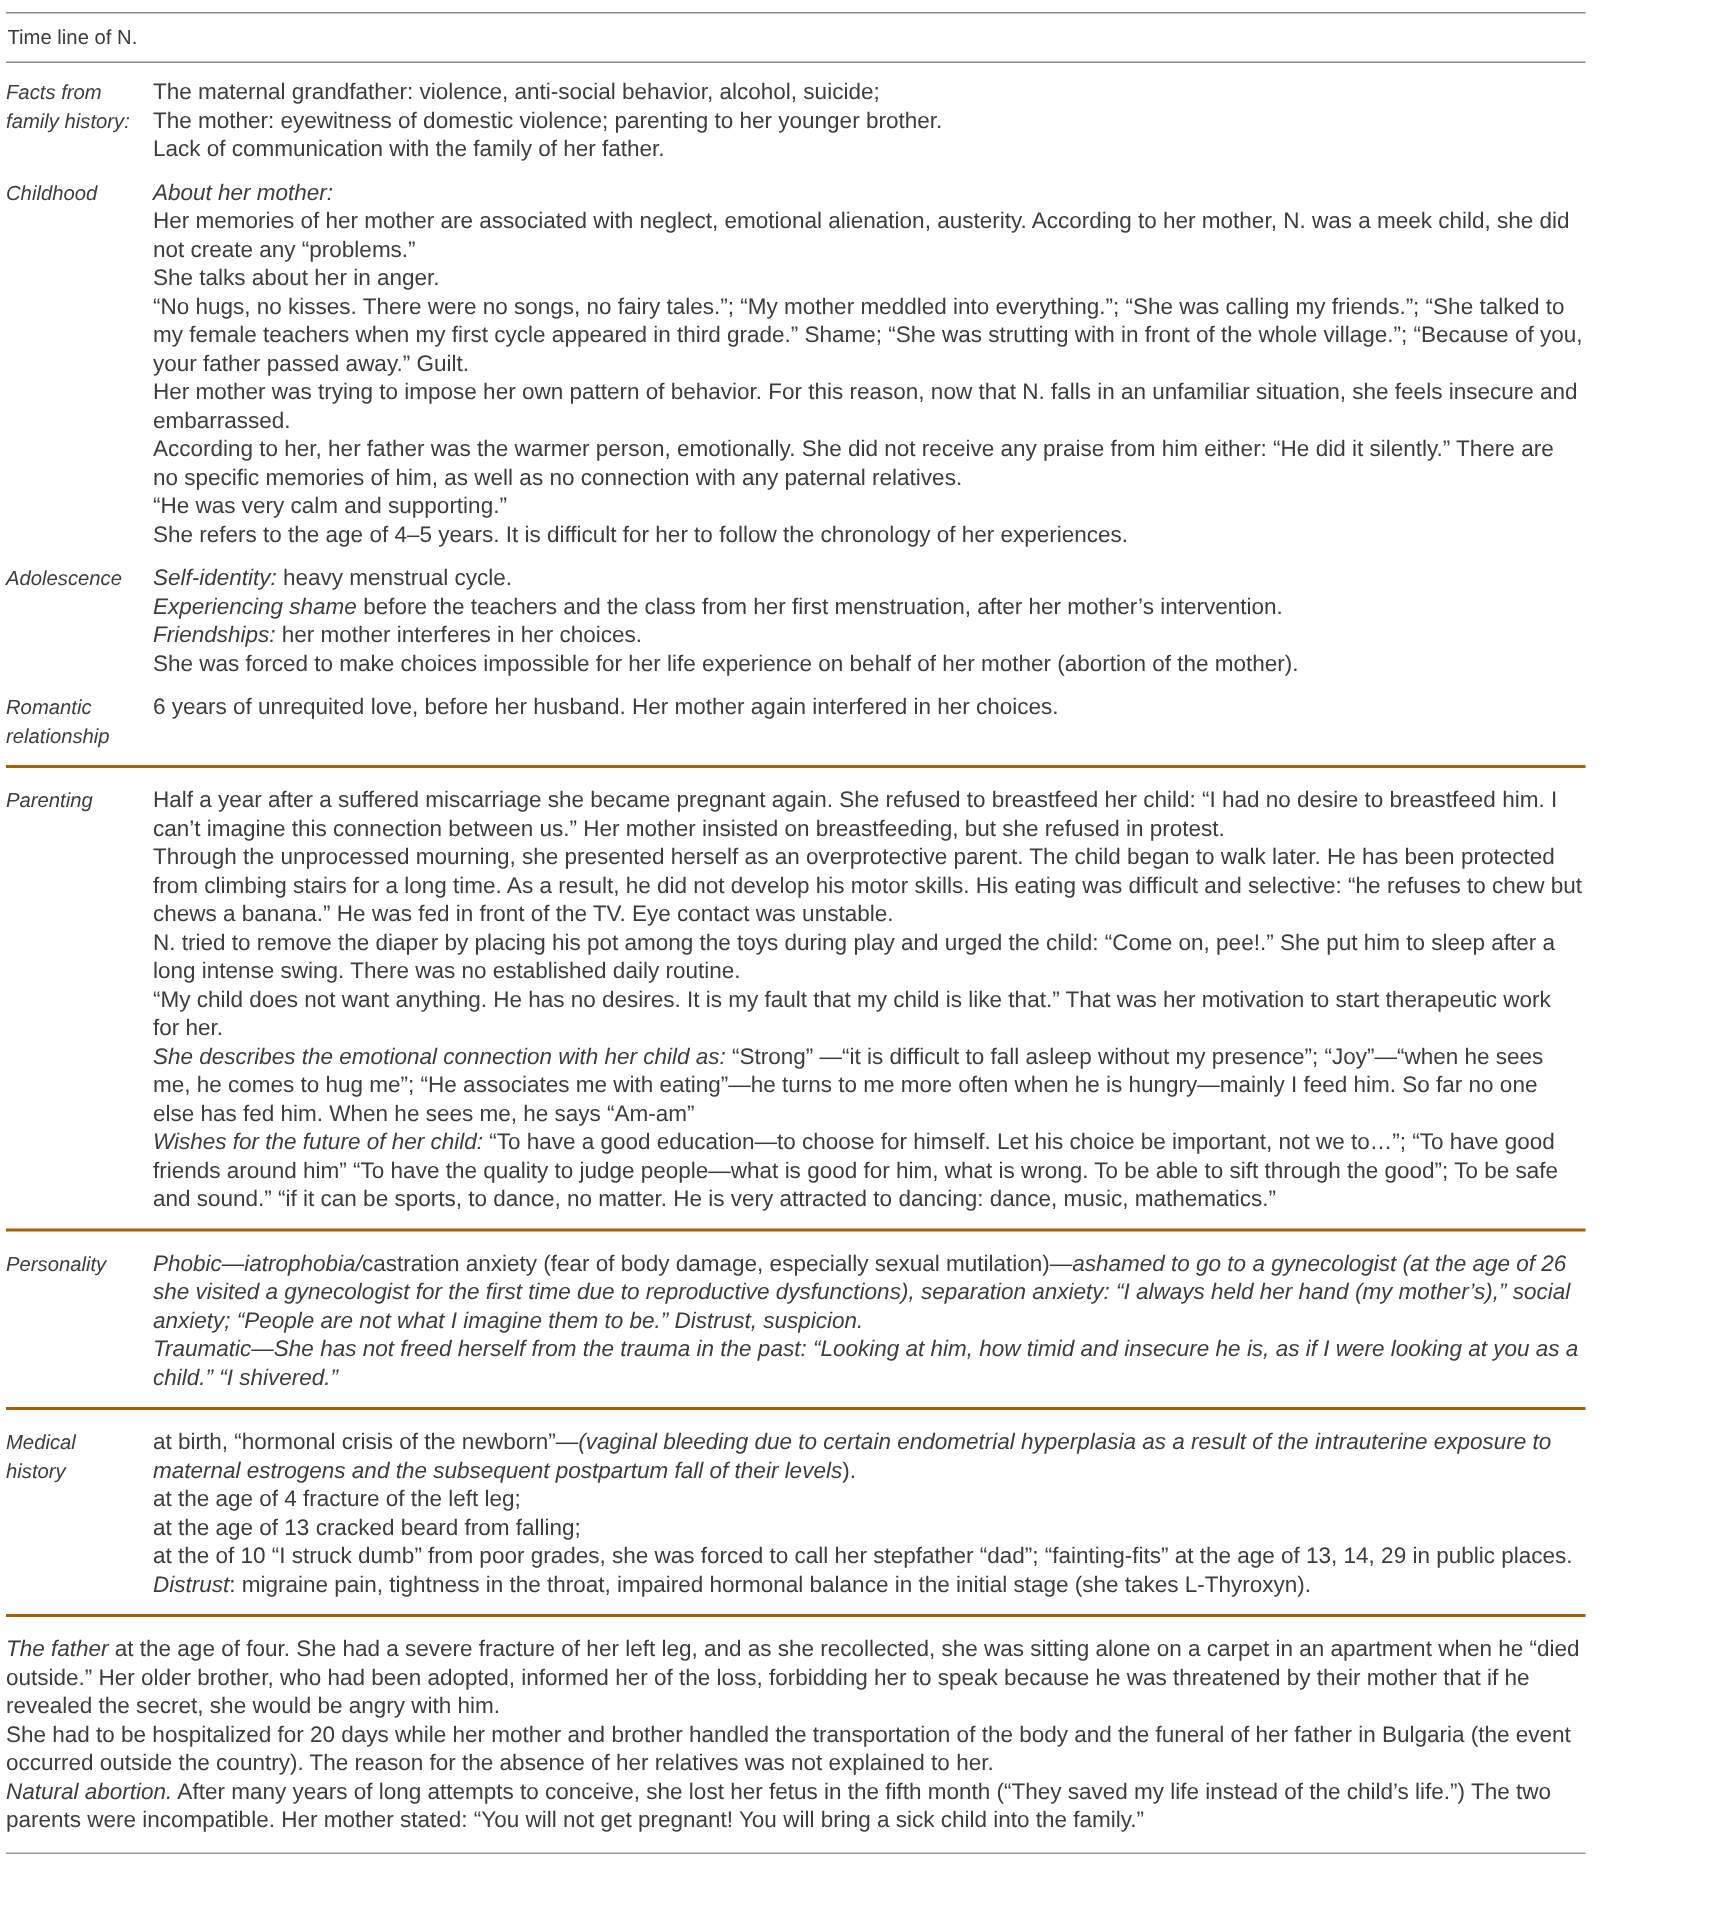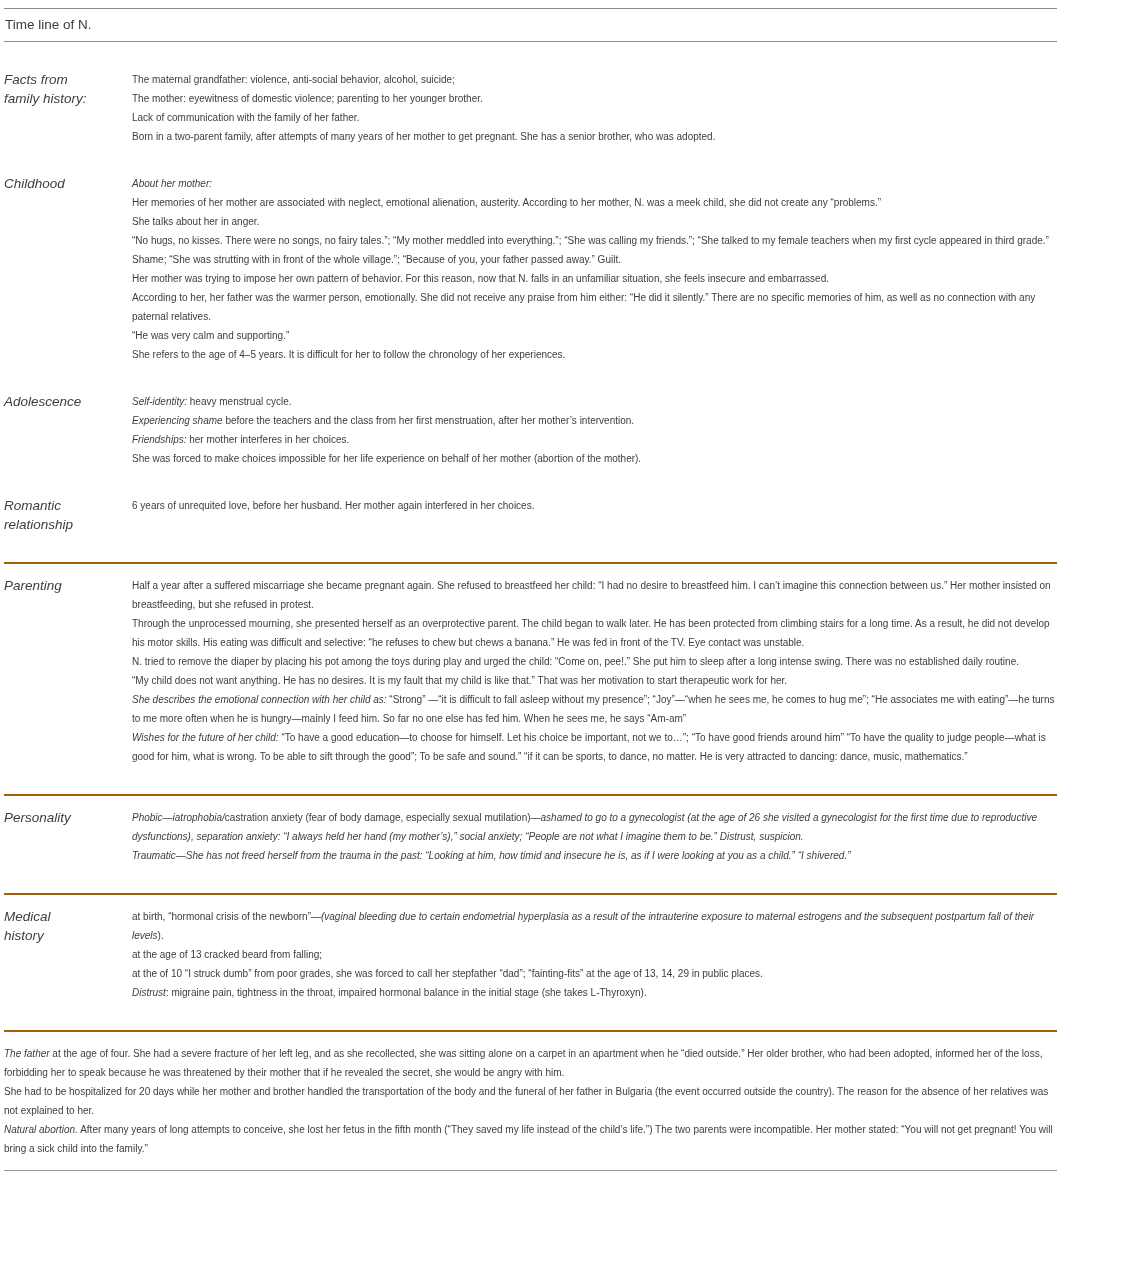--- a/index.html
+++ b/index.html
@@ -21,58 +21,56 @@
   }
   .title-row {
     font-size: 13.5px;
     line-height: 19px;
     padding: 6px 0 7px 1px;
     border-bottom: 1px solid #8a8a8a;
     color: #3b3b3b;
   }
   .row {
     display: flex;
-    margin-top: 28px;
-    gap: 30px;
+    margin-top: 10px;
   }
   .row.sep {
     border-top: 2px solid #a16207;
     padding-top: 12px;
   }
   .label {
     flex: 0 0 98px;
     padding-right: 9px;
     font-style: italic;
     font-size: 13.5px;
     line-height: 19px;
   }
   .content {
     flex: 1 1 auto;
-    font-size: 10px;
+    font-size: 15px;
     line-height: 19px;
     padding-right: 2px;
   }
   .content p { margin: 0; }
   .content p.gap { margin-top: 9px; }
   .it { font-style: italic; }
 </style>
 </head>
 <body>
 
 <div class="page">
   <div class="table">
     <div class="title-row">Time line of N.</div>
     <div id="rows-container">
         <div class="row">
           <div class="label">Facts from family history:</div>
           <div class="content">
             <p><span>The maternal grandfather: violence, anti-social behavior, alcohol, suicide;</span></p>
             <p><span>The mother: eyewitness of domestic violence; parenting to her younger brother.</span></p>
             <p><span>Lack of communication with the family of her father.</span></p>
-            <p><span>Born in a two-parent family, after attempts of many years of her mother to get pregnant. She has a senior brother, who was adopted.</span></p>
           </div>
         </div>
         <div class="row">
           <div class="label">Childhood</div>
           <div class="content">
             <p><span class="it">About her mother:</span></p>
             <p><span>Her memories of her mother are associated with neglect, emotional alienation, austerity. According to her mother, N. was a meek child, she did not create any “problems.”</span></p>
             <p><span>She talks about her in anger.</span></p>
             <p><span>“No hugs, no kisses. There were no songs, no fairy tales.”; “My mother meddled into everything.”; “She was calling my friends.”; “She talked to my female teachers when my first cycle appeared in third grade.” Shame; “She was strutting with in front of the whole village.”; “Because of you, your father passed away.” Guilt.</span></p>
             <p><span>Her mother was trying to impose her own pattern of behavior. For this reason, now that N. falls in an unfamiliar situation, she feels insecure and embarrassed.</span></p>
@@ -111,20 +109,21 @@
           <div class="label">Personality</div>
           <div class="content">
             <p><span class="it">Phobic—iatrophobia/</span><span>castration anxiety (fear of body damage, especially sexual mutilation)—</span><span class="it">ashamed to go to a gynecologist (at the age of 26 she visited a gynecologist for the first time due to reproductive dysfunctions), separation anxiety: “I always held her hand (my mother’s),” social anxiety; “People are not what I imagine them to be.” Distrust, suspicion.</span></p>
             <p><span class="it">Traumatic—She has not freed herself from the trauma in the past: “Looking at him, how timid and insecure he is, as if I were looking at you as a child.” “I shivered.”</span></p>
           </div>
         </div>
         <div class="row sep">
           <div class="label">Medical history</div>
           <div class="content">
             <p><span>at birth, “hormonal crisis of the newborn”—</span><span class="it">(vaginal bleeding due to certain endometrial hyperplasia as a result of the intrauterine exposure to maternal estrogens and the subsequent postpartum fall of their levels</span><span>).</span></p>
+            <p><span>at the age of 4 fracture of the left leg;</span></p>
             <p><span>at the age of 13 cracked beard from falling;</span></p>
             <p><span>at the of 10 “I struck dumb” from poor grades, she was forced to call her stepfather “dad”; “fainting-fits” at the age of 13, 14, 29 in public places.</span></p>
             <p><span class="it">Distrust</span><span>: migraine pain, tightness in the throat, impaired hormonal balance in the initial stage (she takes L-Thyroxyn).</span></p>
           </div>
         </div>
         <div class="row sep">
           <div class="content">
             <p><span class="it">The father</span><span> at the age of four. She had a severe fracture of her left leg, and as she recollected, she was sitting alone on a carpet in an apartment when he “died outside.” Her older brother, who had been adopted, informed her of the loss, forbidding her to speak because he was threatened by their mother that if he revealed the secret, she would be angry with him.</span></p>
             <p><span>She had to be hospitalized for 20 days while her mother and brother handled the transportation of the body and the funeral of her father in Bulgaria (the event occurred outside the country). The reason for the absence of her relatives was not explained to her.</span></p>
             <p><span class="it">Natural abortion.</span><span> After many years of long attempts to conceive, she lost her fetus in the fifth month (“They saved my life instead of the child’s life.”) The two parents were incompatible. Her mother stated: “You will not get pregnant! You will bring a sick child into the family.”</span></p>

